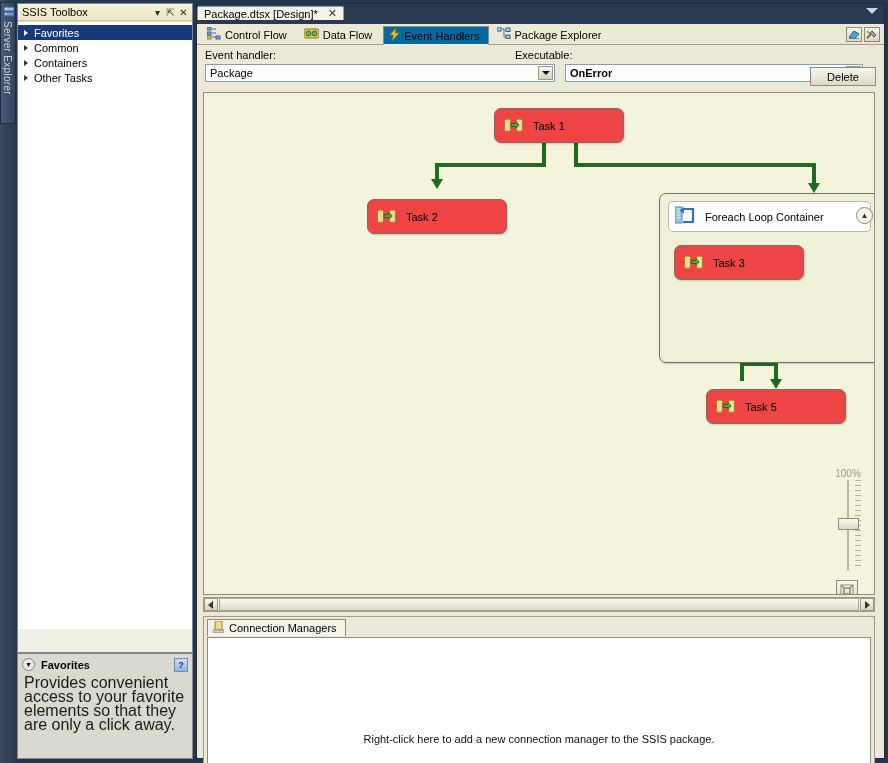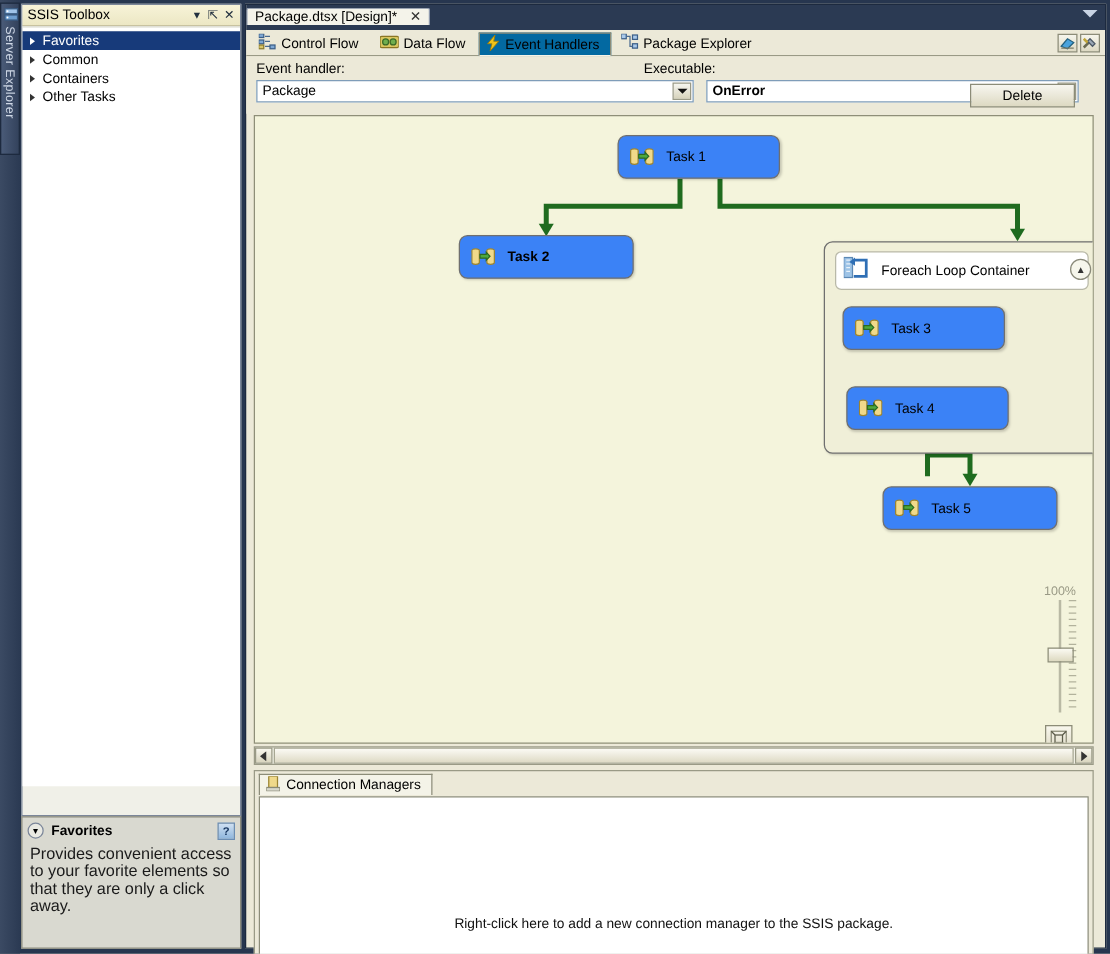--- a/index.html
+++ b/index.html
@@ -66,21 +66,21 @@
   #fav-chev {
     width:13px;height:13px;border:1px solid #7b8699;border-radius:7px;background:#e9e9e2;
     display:flex;align-items:center;justify-content:center;font-size:8px;margin-right:6px;
   }
   #fav-title { font-weight:bold; font-size:11px; flex:1; }
   #fav-help {
     width:14px;height:14px;background:linear-gradient(to bottom,#cfe0f2,#8fb6dd);
     border:1px solid #6b8db3; display:flex;align-items:center;justify-content:center;
     font-size:9px; color:#13325c; font-weight:bold;
   }
-  #fav-text { padding:3px 6px 0 6px; font-size:13px; line-height:14px; color:#1a1a1a; }
+  #fav-text { padding:3px 6px 0 6px; font-size:16px; line-height:14px; color:#1a1a1a; }
 
   
   #doc {
     position:absolute; left:196px; top:3px; width:689px; height:756px;
     background:#ece9d8;
     border:1px solid #1d2a3f;
   }
 
   
   #doctabbar { height:20px; background:#2b3a53; position:relative; }
@@ -122,36 +122,36 @@
     height:18px; background:#fff; border:1px solid #7f9db9;
     display:flex; align-items:center; padding-left:4px; font-size:11px; position:relative;
   }
   .combo .arrow {
     position:absolute; right:1px; top:1px; width:15px; height:14px;
     background:linear-gradient(to bottom,#f6f6f0,#d6d2bb); border:1px solid #9a9a86;
     display:flex;align-items:center;justify-content:center;
   }
   .caret { width:0;height:0;border-left:4px solid transparent;border-right:4px solid transparent;border-top:4px solid #111; }
   #btn-delete {
-    position:absolute; right:24px; top:22px; width:84px; height:19px;
+    position:absolute; right:8px; top:22px; width:66px; height:19px;
     background:linear-gradient(to bottom,#f7f6ef,#ddd9c2);
     border:1px solid #8c8c78; font-size:11px;
     display:flex;align-items:center;justify-content:center;
   }
 
   
   #canvaswrap {
     position:absolute; left:1px; top:88px; right:1px; bottom:0;
   }
   #canvas {
     position:absolute; left:5px; top:0; width:672px; height:503px;
     background:#f4f4dc; border:1px solid #8e8e78; overflow:hidden;
   }
   .node {
-    position:absolute; background:#3b82f6; border:1px solid #6f6f6f;
+    position:absolute; background:#ef4444; border:1px solid #6f6f6f;
     border-radius:7px; display:flex; align-items:center; padding-left:9px;
     font-size:11px; box-shadow:1px 1px 2px rgba(0,0,0,.18);
   }
   .node .ntext { margin-left:10px; }
   .tskicon { width:19px; height:15px; flex:none; }
   #loop {
     position:absolute; background:#f0efd8; border:1px solid #6f6f6f; border-radius:7px;
     box-shadow:1px 1px 2px rgba(0,0,0,.18);
   }
   #loophdr {
@@ -396,21 +396,21 @@
             <ellipse cx="3.5" cy="2.6" rx="3" ry="1.6" fill="#f0d98a" stroke="#9b8432"></ellipse>
             <path d="M0.5 2.6 V11.8 a3 1.6 0 0 0 6 0 V2.6" fill="#f0d98a" stroke="#9b8432"></path>
             <ellipse cx="15.5" cy="2.6" rx="3" ry="1.6" fill="#f0d98a" stroke="#9b8432"></ellipse>
             <path d="M12.5 2.6 V11.8 a3 1.6 0 0 0 6 0 V2.6" fill="#f0d98a" stroke="#9b8432"></path>
             <polygon points="7,5.5 12,5.5 12,3.8 15,7 12,10.2 12,8.5 7,8.5" fill="#4ea83c" stroke="#2c6a21"></polygon>
           </svg>
         </span>
         <span class="ntext">Task 1</span>
       </div>
 
-      <div class="node" style="left:163px;top:95px;width:140px;height:35px;font-weight:bold;">
+      <div class="node" style="left:163px;top:106px;width:140px;height:35px;">
         <span class="tskicon">
           <svg width="19" height="15" viewBox="0 0 19 15">
             <ellipse cx="3.5" cy="2.6" rx="3" ry="1.6" fill="#f0d98a" stroke="#9b8432"></ellipse>
             <path d="M0.5 2.6 V11.8 a3 1.6 0 0 0 6 0 V2.6" fill="#f0d98a" stroke="#9b8432"></path>
             <ellipse cx="15.5" cy="2.6" rx="3" ry="1.6" fill="#f0d98a" stroke="#9b8432"></ellipse>
             <path d="M12.5 2.6 V11.8 a3 1.6 0 0 0 6 0 V2.6" fill="#f0d98a" stroke="#9b8432"></path>
             <polygon points="7,5.5 12,5.5 12,3.8 15,7 12,10.2 12,8.5 7,8.5" fill="#4ea83c" stroke="#2c6a21"></polygon>
           </svg>
         </span>
         <span class="ntext">Task 2</span>
@@ -422,32 +422,20 @@
             <ellipse cx="3.5" cy="2.6" rx="3" ry="1.6" fill="#f0d98a" stroke="#9b8432"></ellipse>
             <path d="M0.5 2.6 V11.8 a3 1.6 0 0 0 6 0 V2.6" fill="#f0d98a" stroke="#9b8432"></path>
             <ellipse cx="15.5" cy="2.6" rx="3" ry="1.6" fill="#f0d98a" stroke="#9b8432"></ellipse>
             <path d="M12.5 2.6 V11.8 a3 1.6 0 0 0 6 0 V2.6" fill="#f0d98a" stroke="#9b8432"></path>
             <polygon points="7,5.5 12,5.5 12,3.8 15,7 12,10.2 12,8.5 7,8.5" fill="#4ea83c" stroke="#2c6a21"></polygon>
           </svg>
         </span>
         <span class="ntext">Task 3</span>
       </div>
 
-      <div class="node" style="left:473px;top:216px;width:130px;height:35px;">
-        <span class="tskicon">
-          <svg width="19" height="15" viewBox="0 0 19 15">
-            <ellipse cx="3.5" cy="2.6" rx="3" ry="1.6" fill="#f0d98a" stroke="#9b8432"></ellipse>
-            <path d="M0.5 2.6 V11.8 a3 1.6 0 0 0 6 0 V2.6" fill="#f0d98a" stroke="#9b8432"></path>
-            <ellipse cx="15.5" cy="2.6" rx="3" ry="1.6" fill="#f0d98a" stroke="#9b8432"></ellipse>
-            <path d="M12.5 2.6 V11.8 a3 1.6 0 0 0 6 0 V2.6" fill="#f0d98a" stroke="#9b8432"></path>
-            <polygon points="7,5.5 12,5.5 12,3.8 15,7 12,10.2 12,8.5 7,8.5" fill="#4ea83c" stroke="#2c6a21"></polygon>
-          </svg>
-        </span>
-        <span class="ntext">Task 4</span>
-      </div>
 
       <div class="node" style="left:502px;top:296px;width:140px;height:35px;">
         <span class="tskicon">
           <svg width="19" height="15" viewBox="0 0 19 15">
             <ellipse cx="3.5" cy="2.6" rx="3" ry="1.6" fill="#f0d98a" stroke="#9b8432"></ellipse>
             <path d="M0.5 2.6 V11.8 a3 1.6 0 0 0 6 0 V2.6" fill="#f0d98a" stroke="#9b8432"></path>
             <ellipse cx="15.5" cy="2.6" rx="3" ry="1.6" fill="#f0d98a" stroke="#9b8432"></ellipse>
             <path d="M12.5 2.6 V11.8 a3 1.6 0 0 0 6 0 V2.6" fill="#f0d98a" stroke="#9b8432"></path>
             <polygon points="7,5.5 12,5.5 12,3.8 15,7 12,10.2 12,8.5 7,8.5" fill="#4ea83c" stroke="#2c6a21"></polygon>
           </svg>

